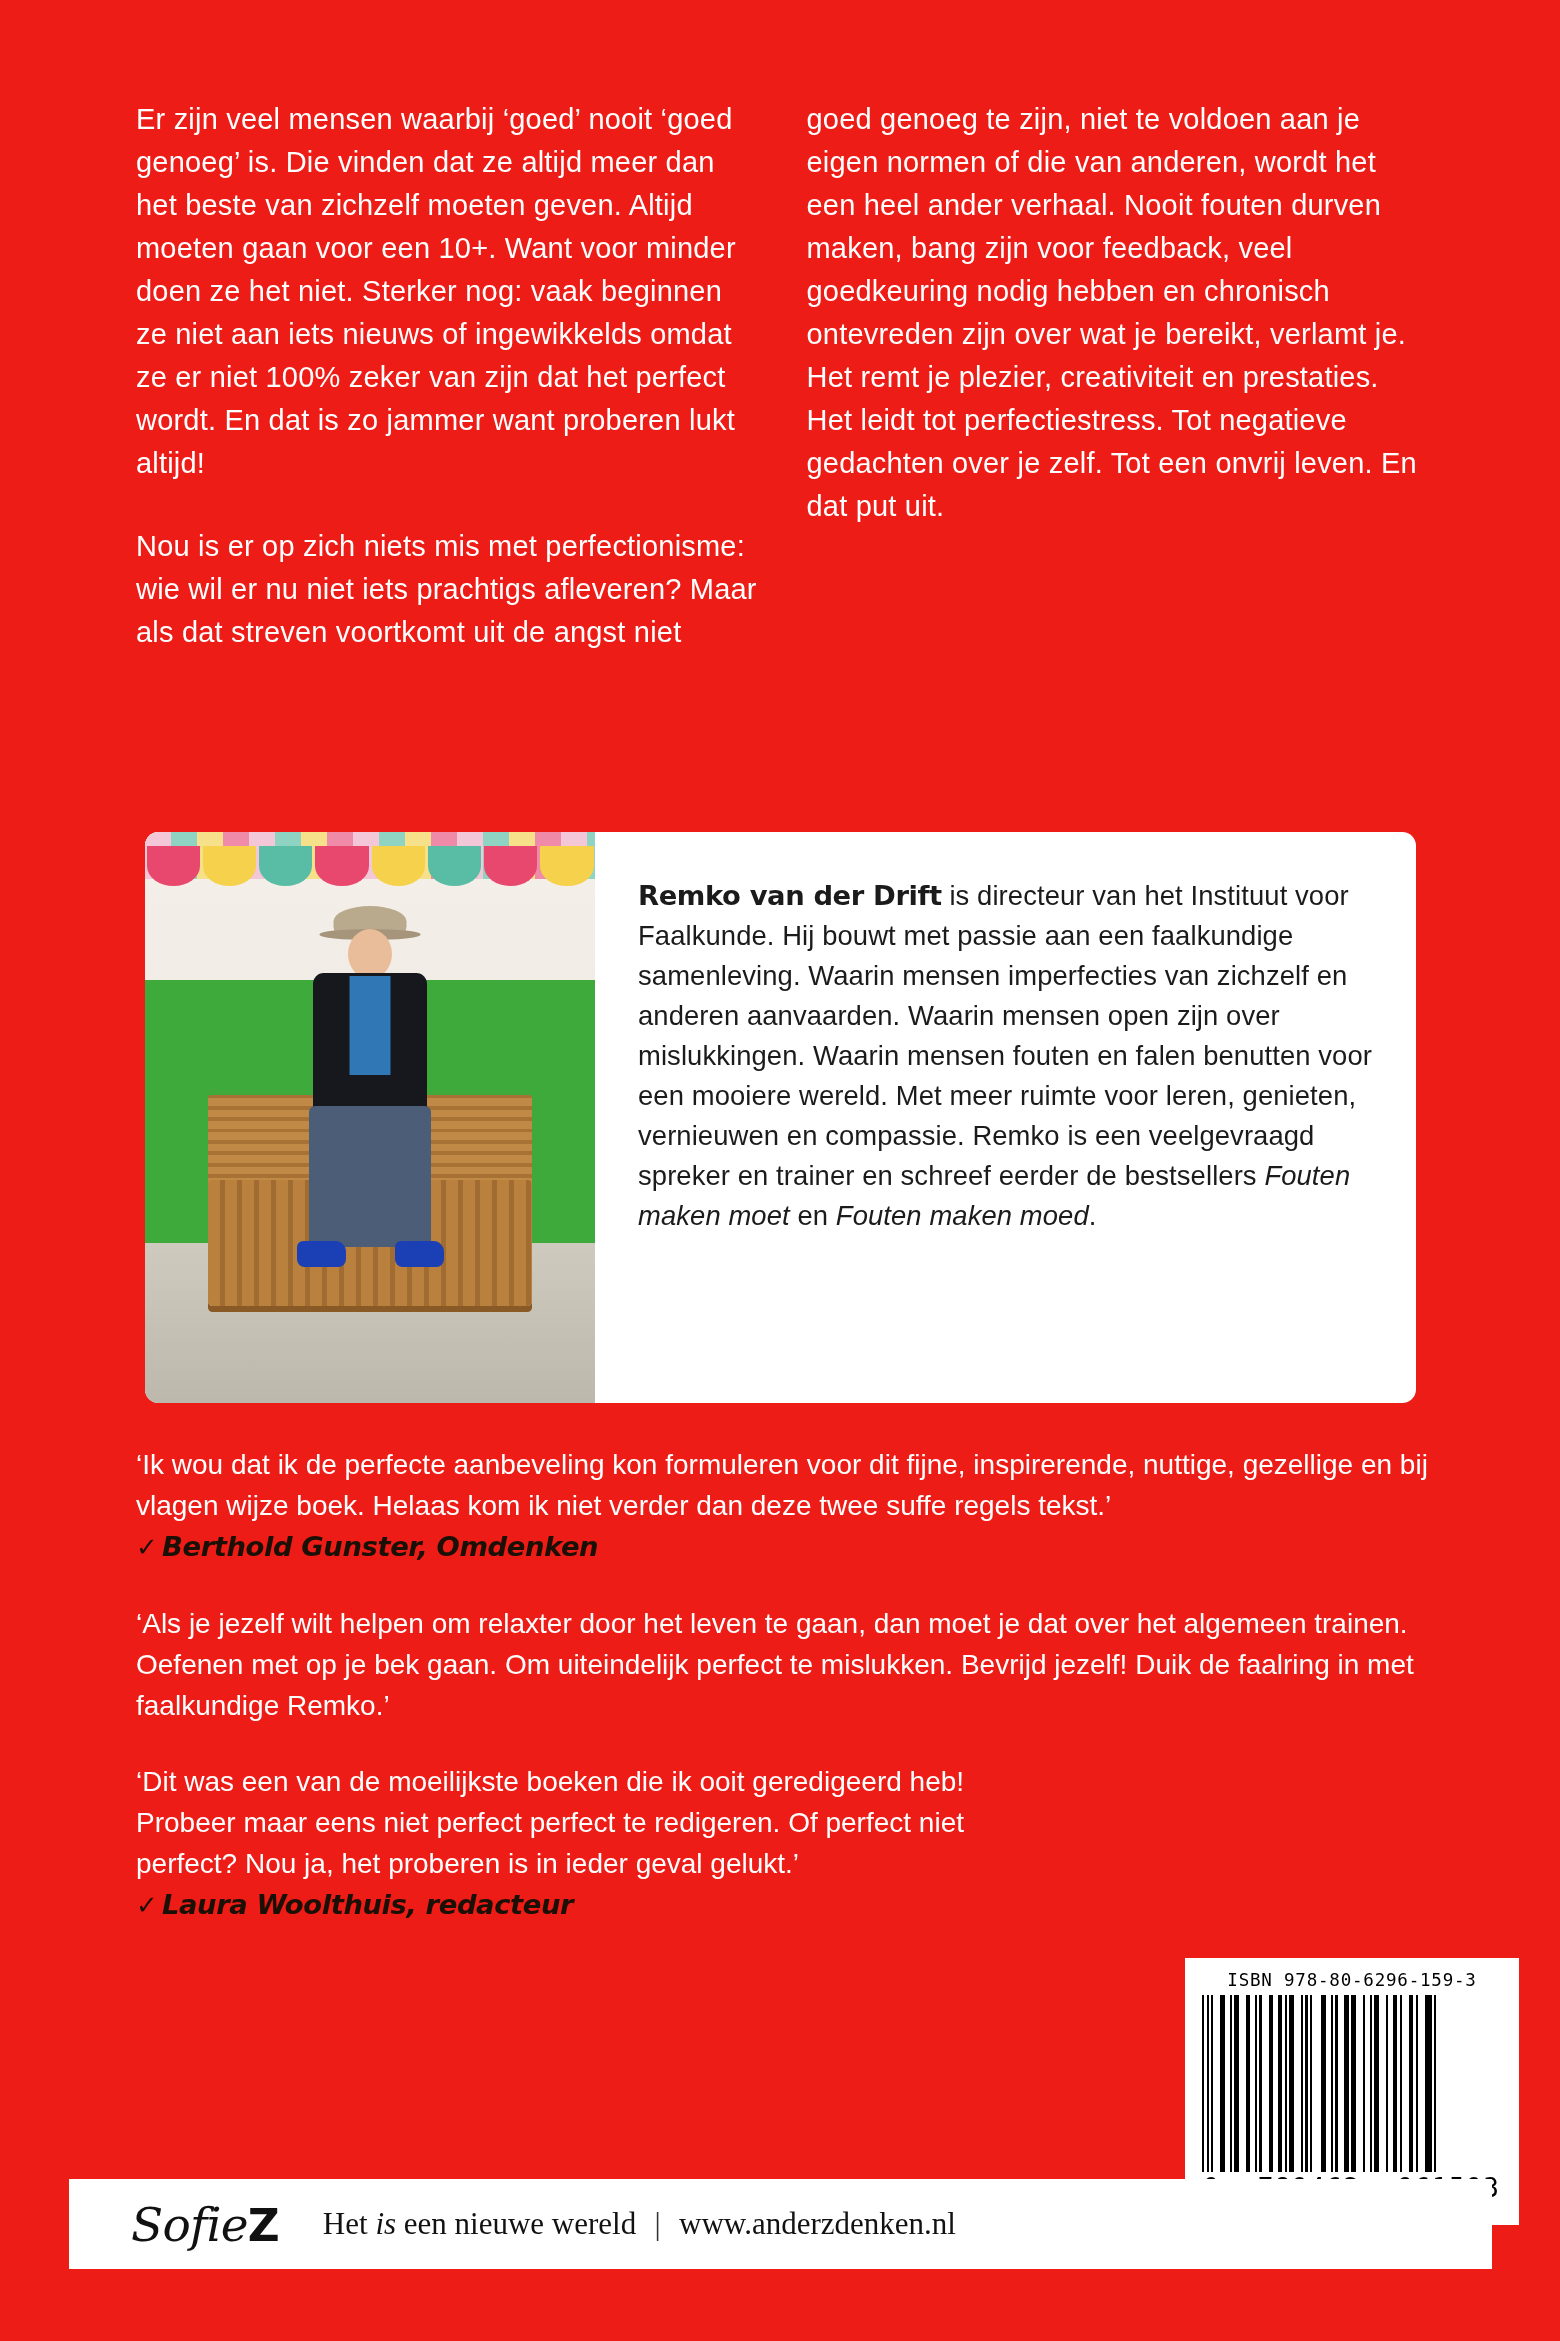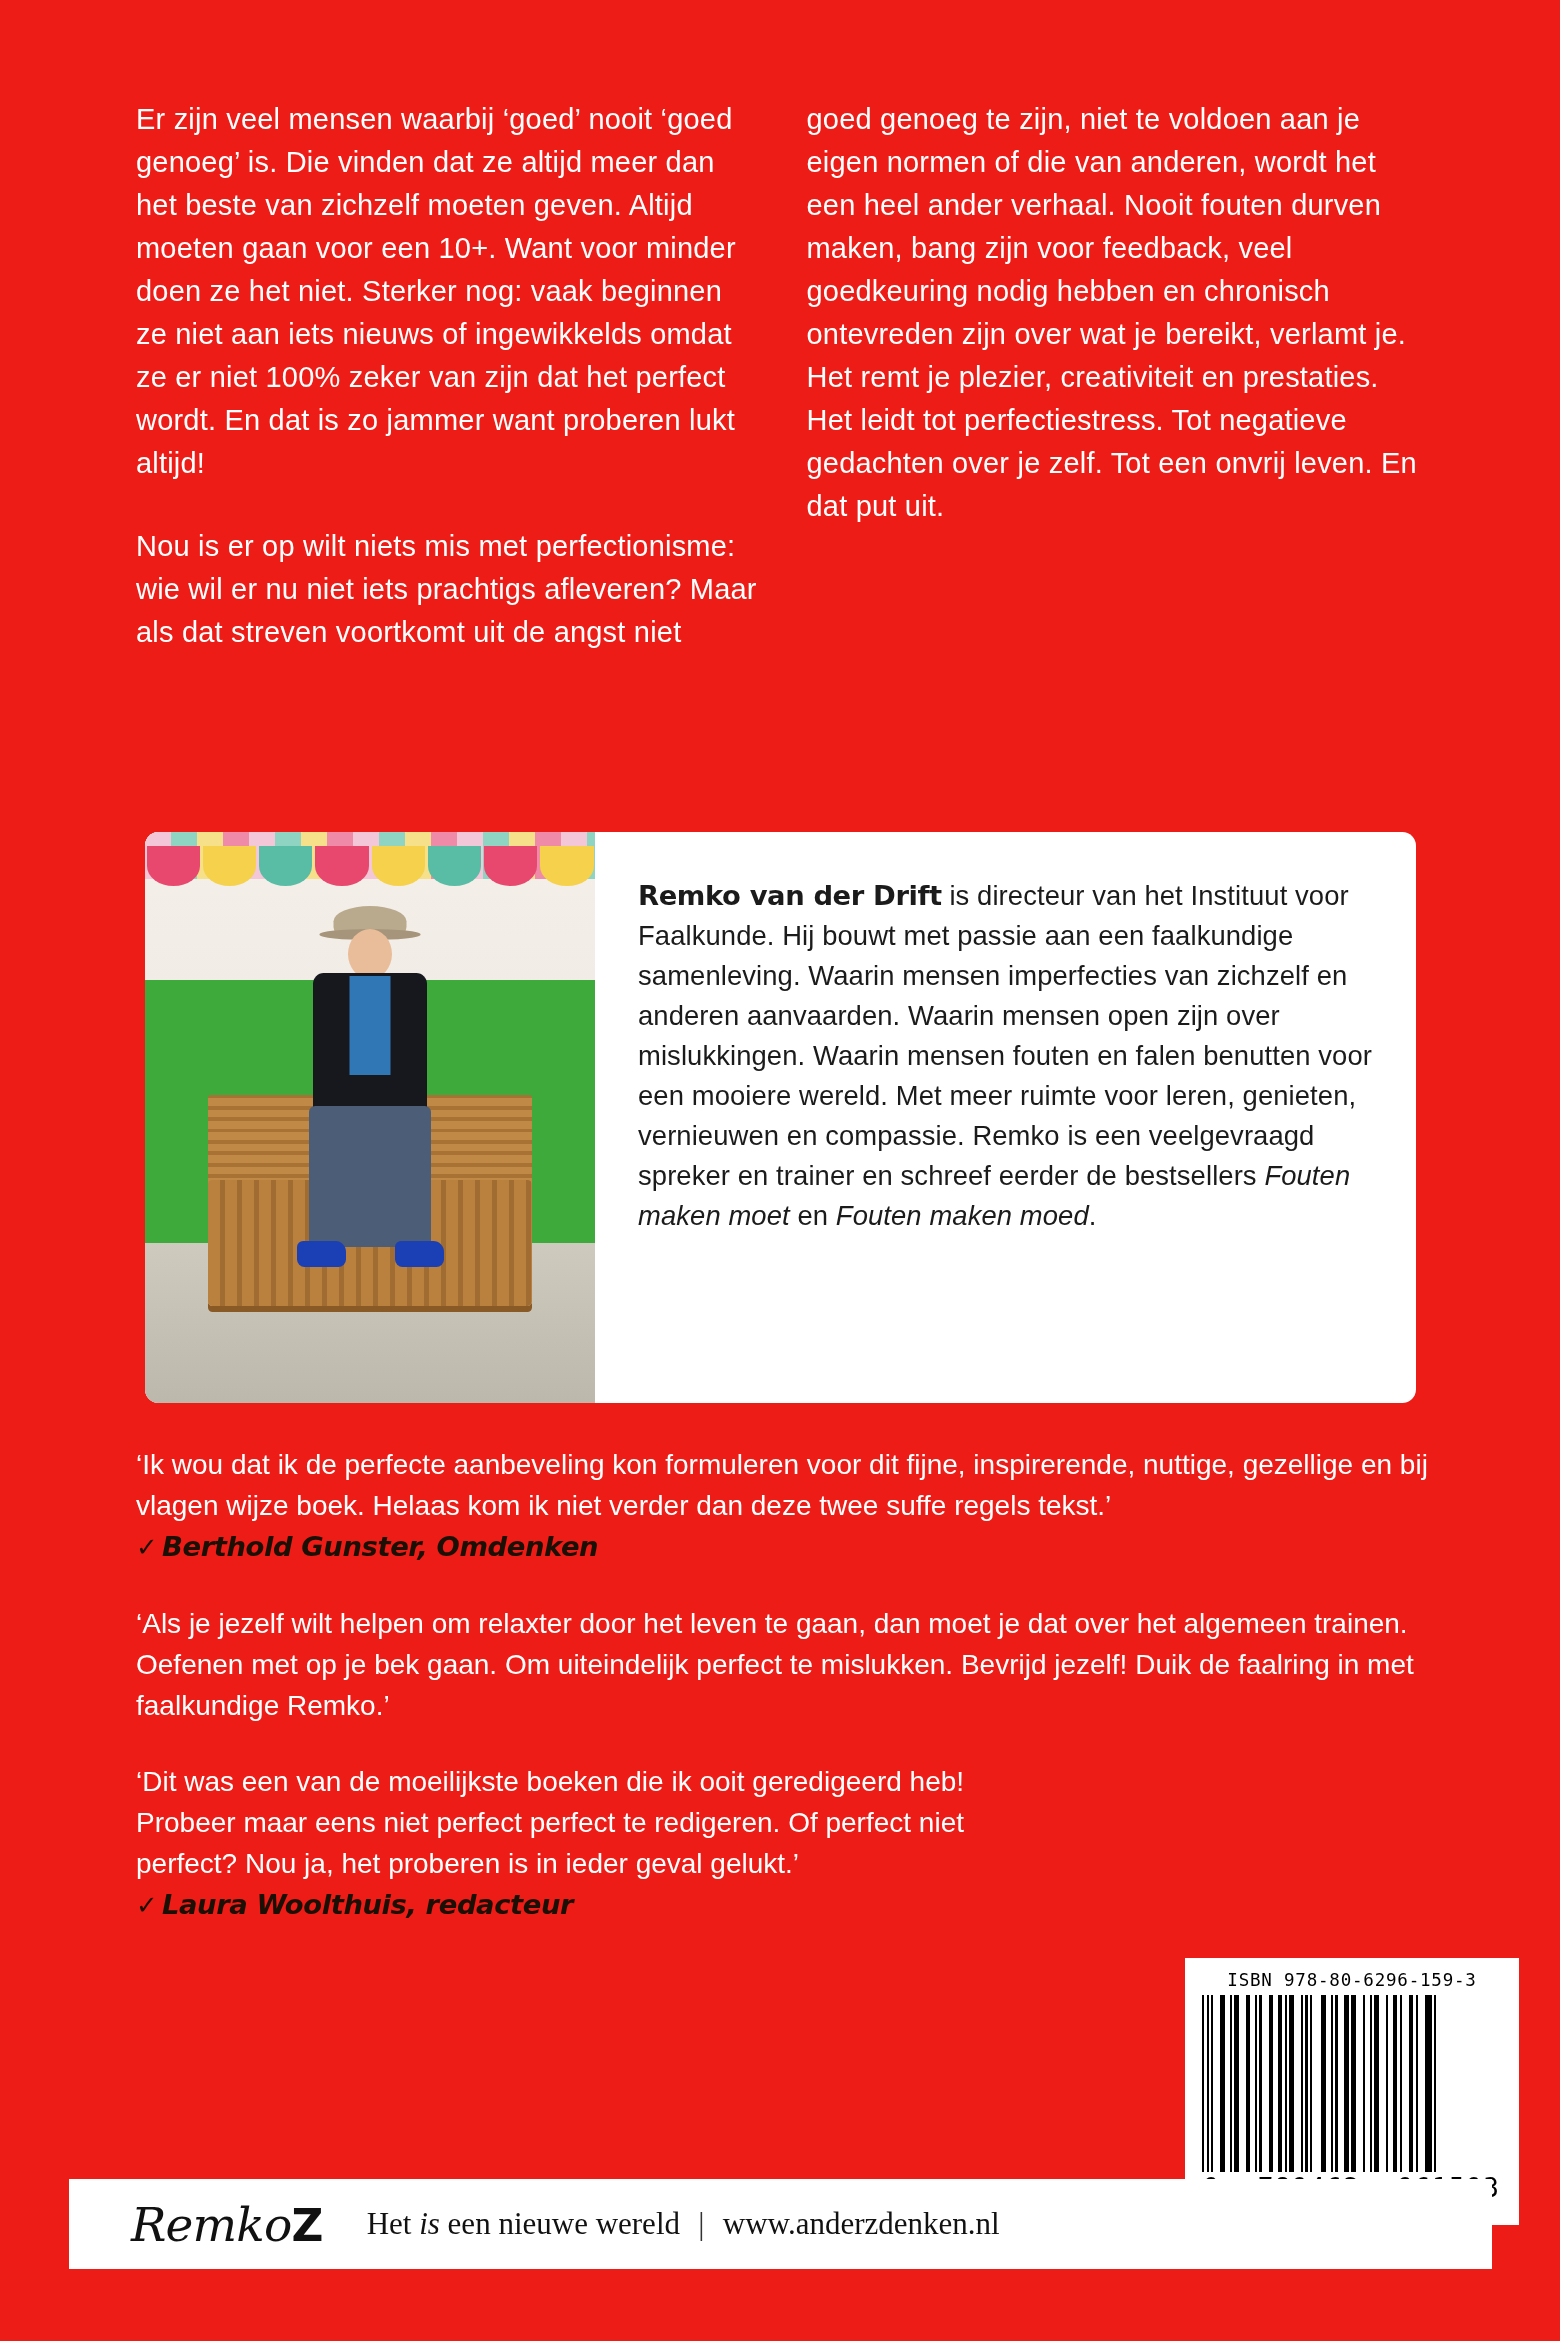--- a/index.html
+++ b/index.html
@@ -262,21 +262,21 @@
   .pub-url { font-family: "Liberation Serif", serif; font-size: 31px; color: #111; }
 </style>
 </head>
 <body>
 
 <div class="cover">
 
   <div class="blurb">
     <div class="blurb-col">
       <p>Er zijn veel mensen waarbij ‘goed’ nooit ‘goed genoeg’ is. Die vinden dat ze altijd meer dan het beste van zichzelf moeten geven. Altijd moeten gaan voor een 10+. Want voor minder doen ze het niet. Sterker nog: vaak beginnen ze niet aan iets nieuws of ingewikkelds omdat ze er niet 100% zeker van zijn dat het perfect wordt. En dat is zo jammer want proberen lukt altijd!</p>
-      <p>Nou is er op wilt niets mis met perfectionisme: wie wil er nu niet iets prachtigs afleveren? Maar als dat streven voortkomt uit de angst niet</p>
+      <p>Nou is er op zich niets mis met perfectionisme: wie wil er nu niet iets prachtigs afleveren? Maar als dat streven voortkomt uit de angst niet</p>
     </div>
     <div class="blurb-col">
       <p>goed genoeg te zijn, niet te voldoen aan je eigen normen of die van anderen, wordt het een heel ander verhaal. Nooit fouten durven maken, bang zijn voor feedback, veel goedkeuring nodig hebben en chronisch ontevreden zijn over wat je bereikt, verlamt je. Het remt je plezier, creativiteit en prestaties. Het leidt tot perfectiestress. Tot negatieve gedachten over je zelf. Tot een onvrij leven. En dat put uit.</p>
     </div>
   </div>
 
   <div class="author-panel">
 
     <div class="author-photo">
       <div class="ph-wall"></div>
@@ -398,18 +398,18 @@
         <i style="width: 2.3px; background: rgb(0, 0, 0);"></i>
       </div>
     <div class="barcode-digits">
       <span>9</span>
       <span>789462</span>
       <span>961593</span>
     </div>
   </div>
 
   <div class="pub-bar">
-    <div class="pub-logo"><span>Remko</span><span class="z">Z</span></div>
+    <div class="pub-logo"><span>Sofie</span><span class="z">Z</span></div>
     <div class="pub-tagline"><span>Het </span><span class="it">is</span><span> een nieuwe wereld</span><span class="pub-sep">|</span><span class="pub-url">www.anderzdenken.nl</span></div>
   </div>
 
 </div>
 
 
 </body></html>

